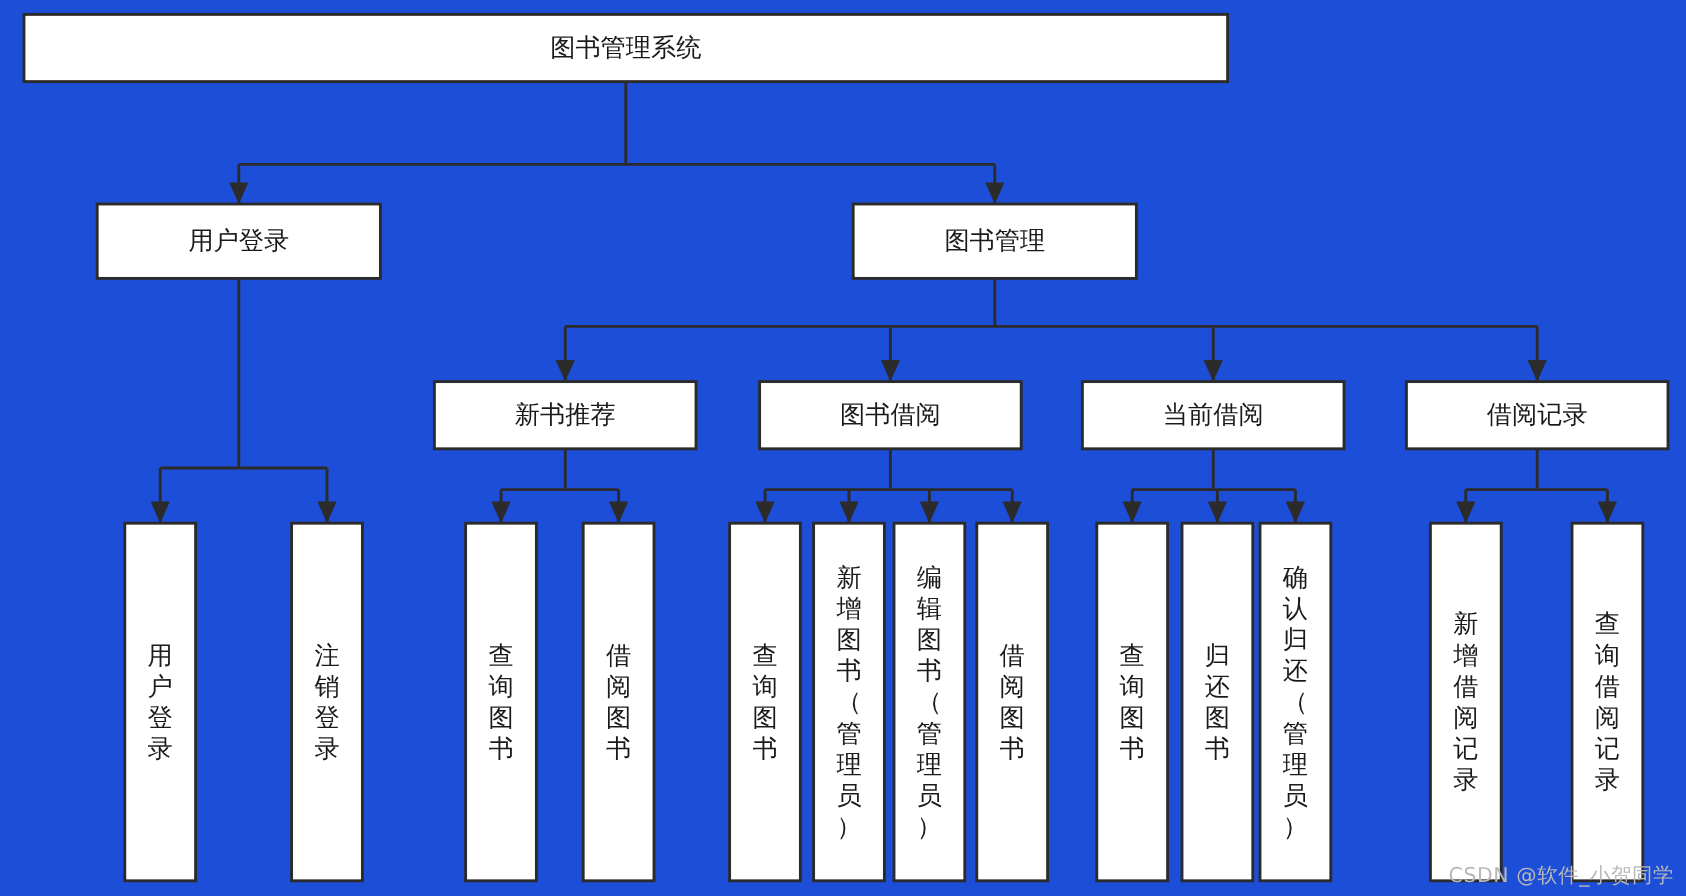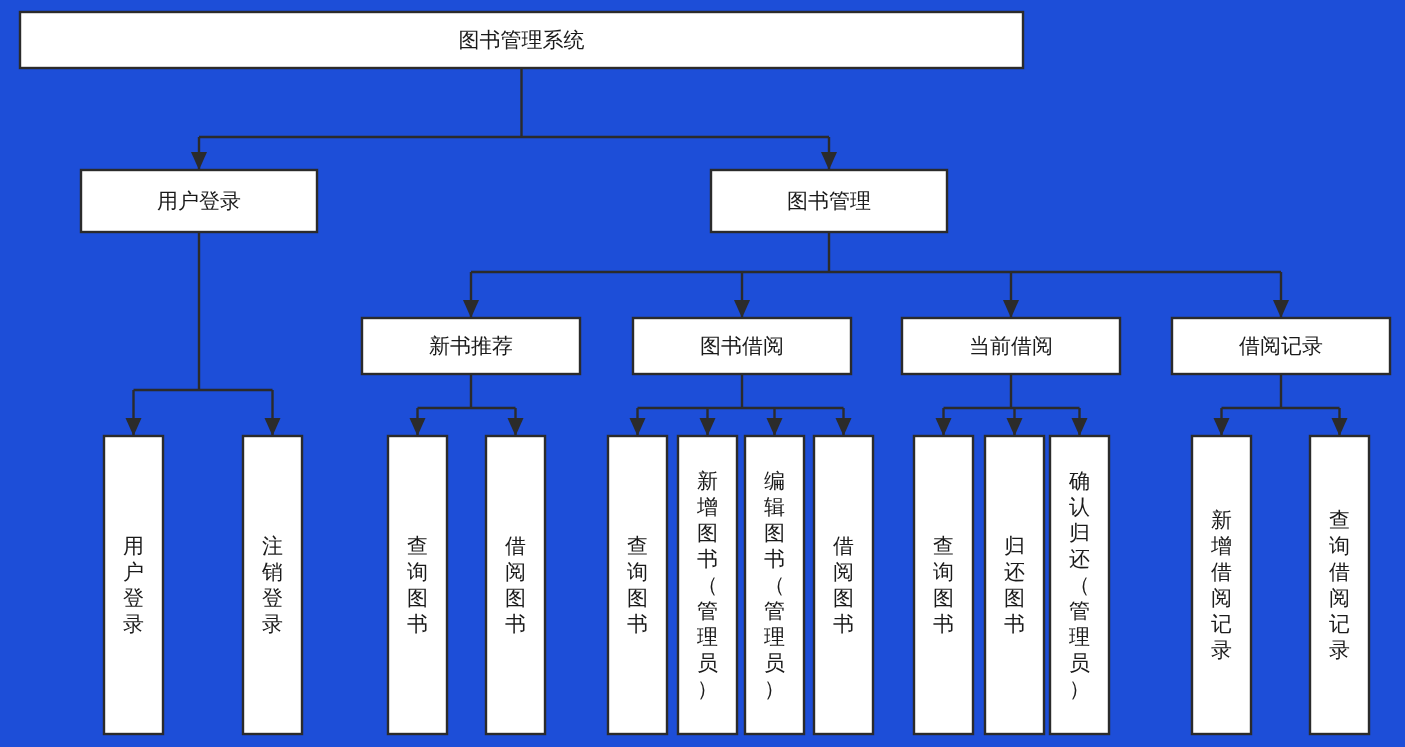--- a/index.html
+++ b/index.html
@@ -205,13 +205,14 @@
           <rect x="1192" y="436" width="59" height="298" class="node-box"></rect>
           <text x="1221.5" class="node-label-v"><tspan x="1221.5" y="527">新</tspan><tspan x="1221.5" y="553">增</tspan><tspan x="1221.5" y="579">借</tspan><tspan x="1221.5" y="605">阅</tspan><tspan x="1221.5" y="631">记</tspan><tspan x="1221.5" y="657">录</tspan></text>
         </g>
         <g>
           <rect x="1310" y="436" width="59" height="298" class="node-box"></rect>
           <text x="1339.5" class="node-label-v"><tspan x="1339.5" y="527">查</tspan><tspan x="1339.5" y="553">询</tspan><tspan x="1339.5" y="579">借</tspan><tspan x="1339.5" y="605">阅</tspan><tspan x="1339.5" y="631">记</tspan><tspan x="1339.5" y="657">录</tspan></text>
         </g>
       </g>
   </svg>
 
+  <div class="watermark-text">CSDN @软件_小贺同学</div>
 </div>
 
 </body></html>

